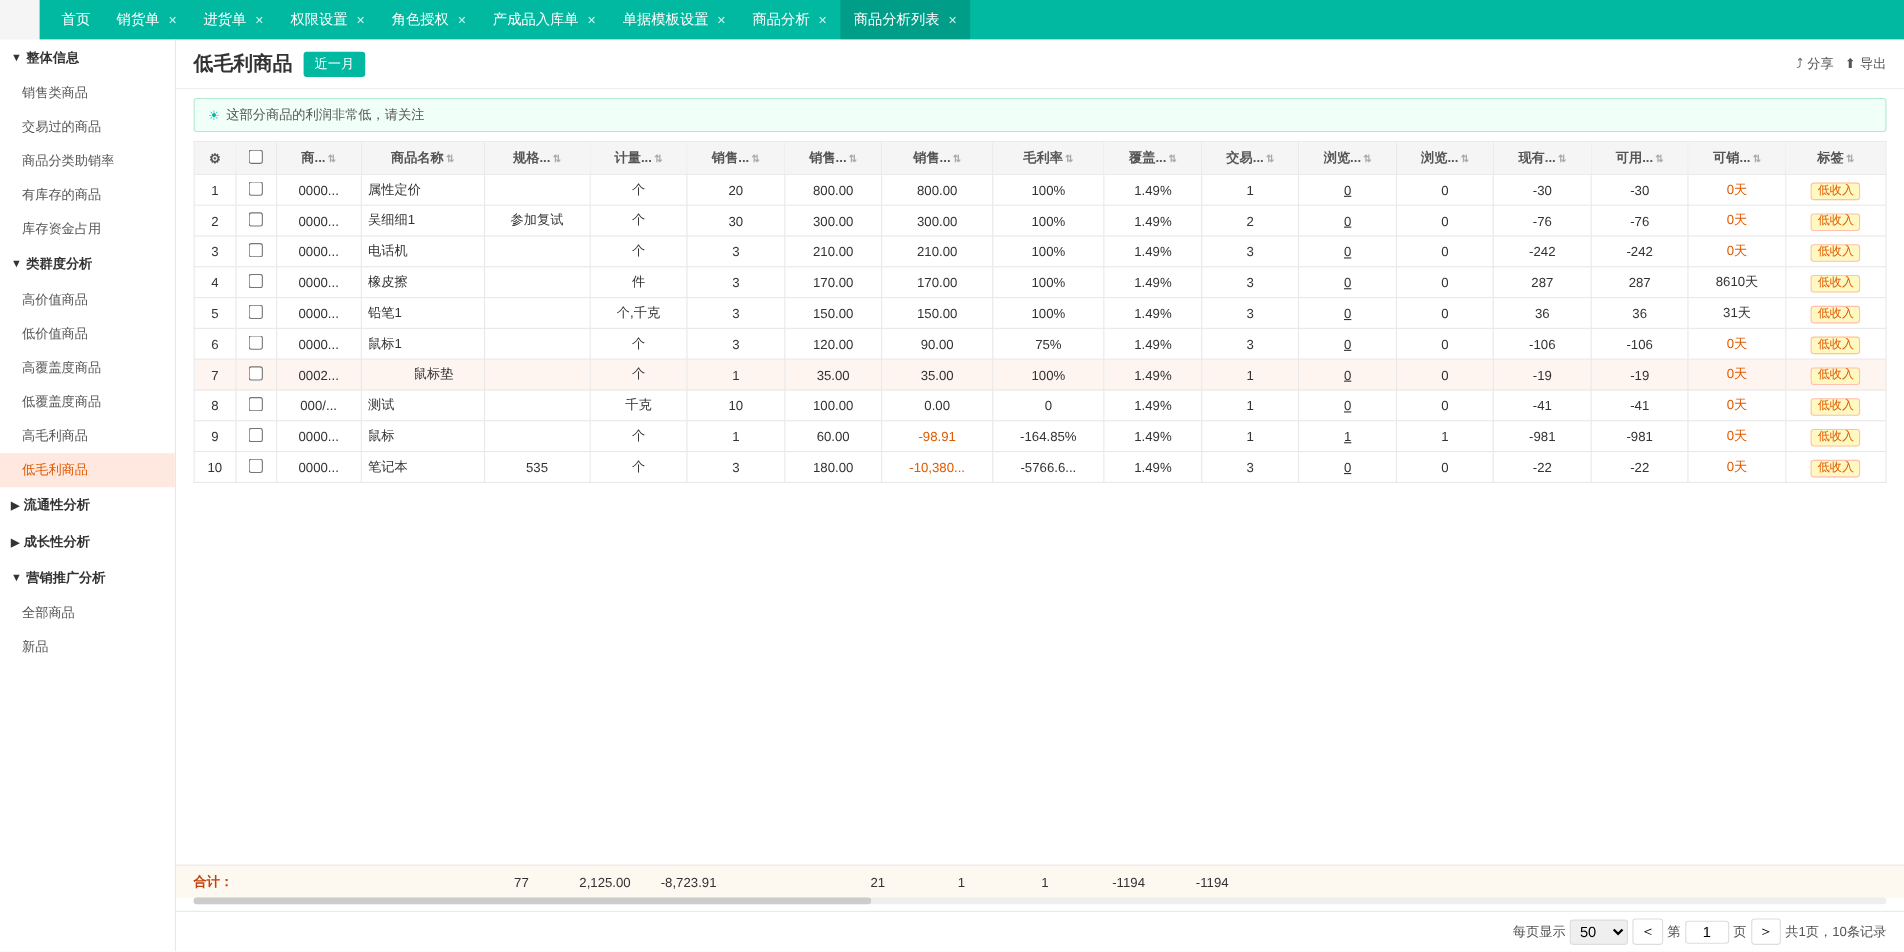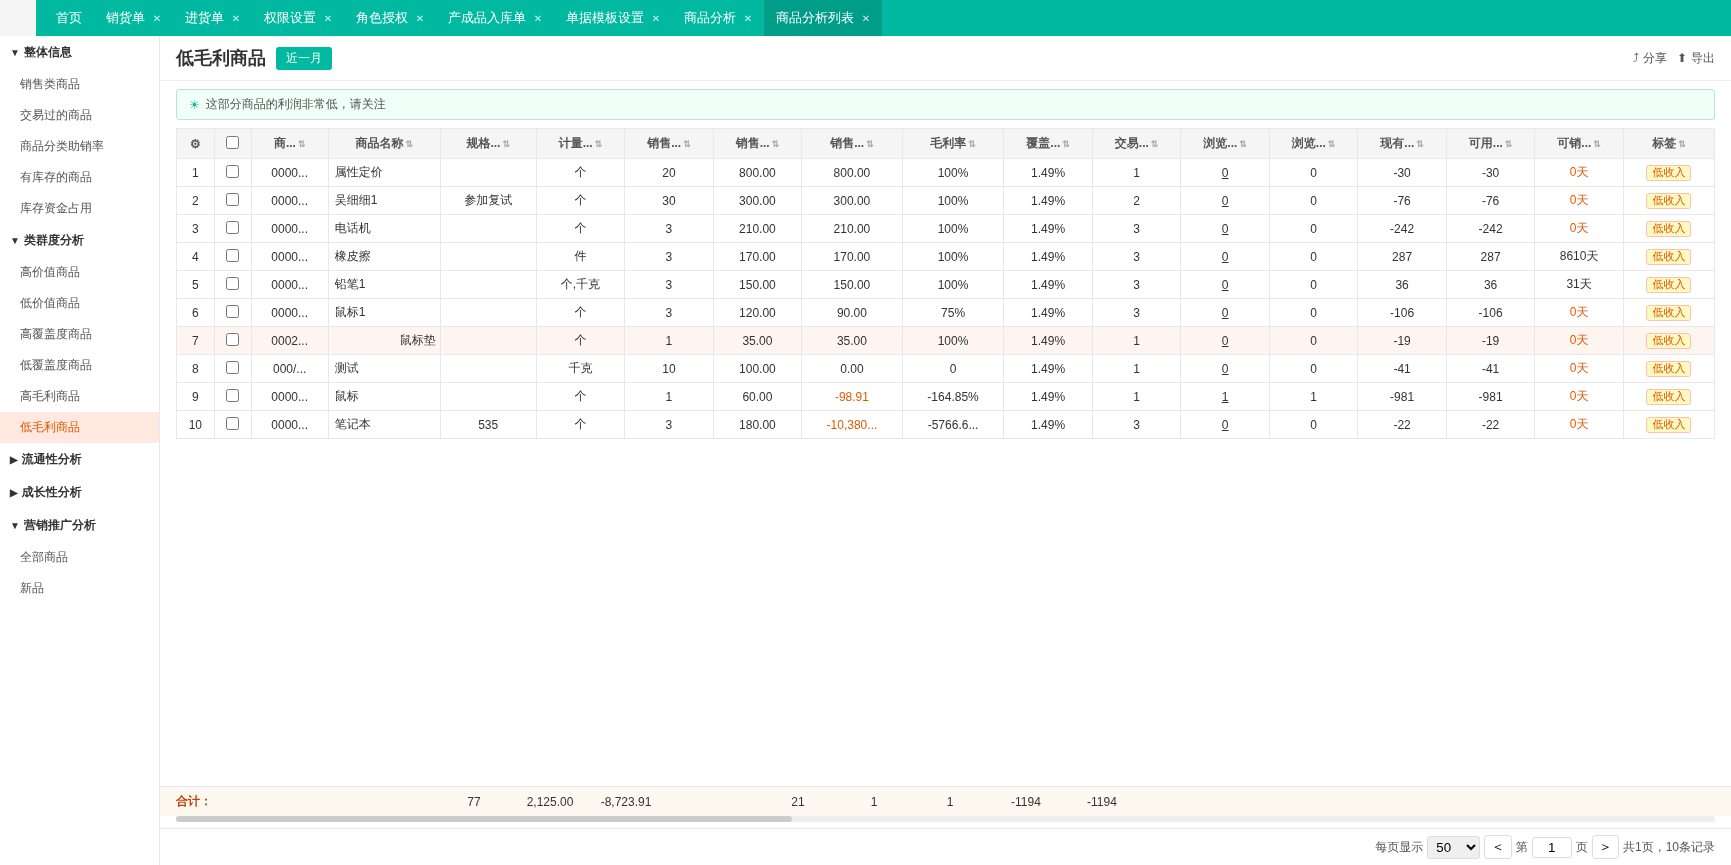--- a/index.html
+++ b/index.html
@@ -473,21 +473,21 @@
       <td>0</td>
       <td>-106</td>
       <td>-106</td>
       <td style="color:#e05a00;">0天</td>
       <td><span class="tag-low-income">低收入</span></td>
     </tr>
             <tr class="highlighted">
       <td>7</td>
       <td><input type="checkbox" style=""></td>
       <td>0002...</td>
-      <td style="text-align:right; padding-left:24px;">鼠标垫</td>
+      <td style="text-align:center; padding-left:24px;">鼠标垫</td>
       <td></td>
       <td>个</td>
       <td>1</td>
       <td>35.00</td>
       <td style="">35.00</td>
       <td>100%</td>
       <td>1.49%</td>
       <td>1</td>
       <td><span class="underline">0</span></td>
       <td>0</td>

